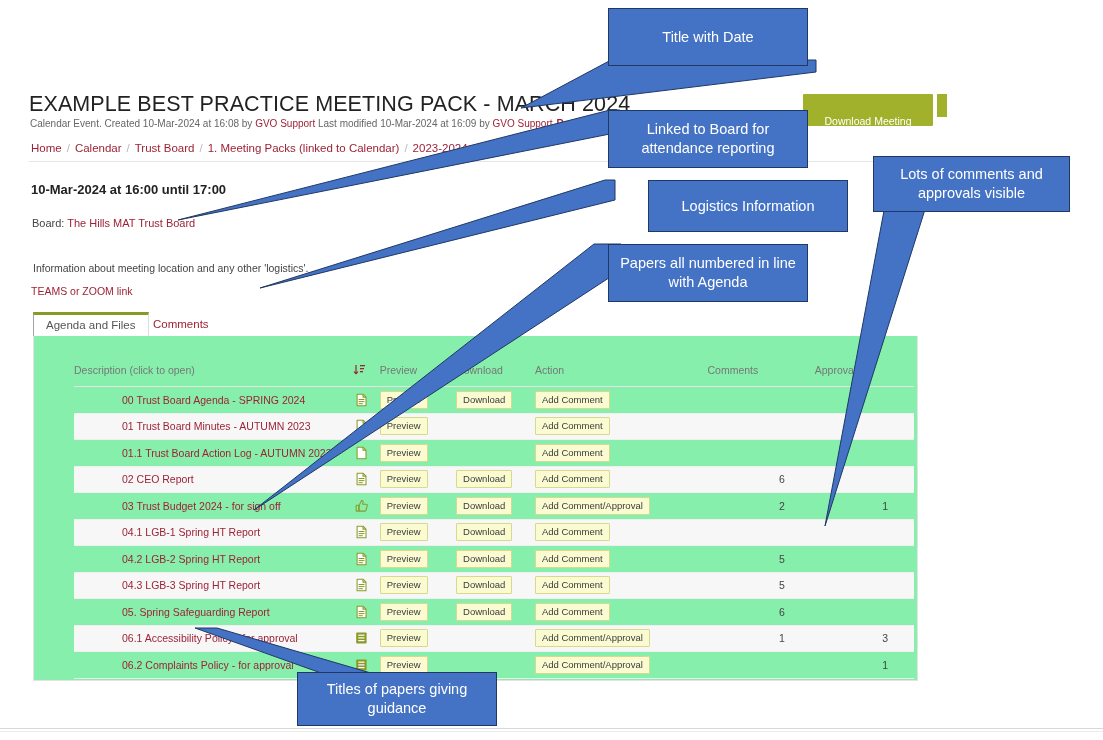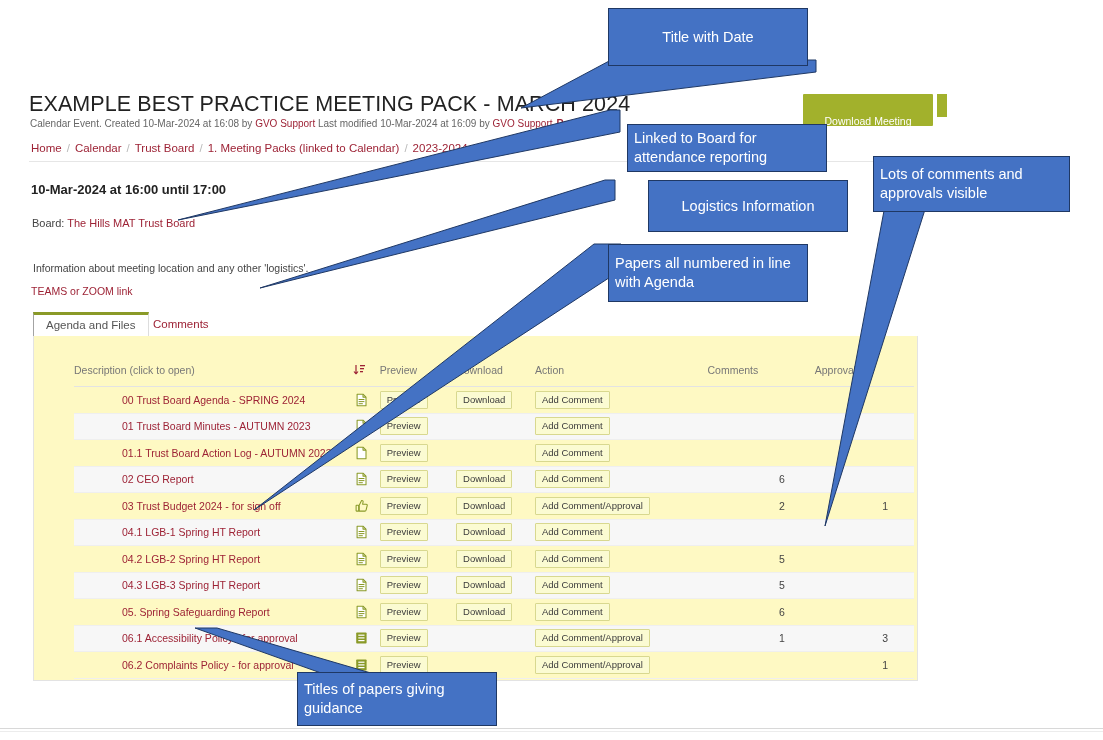--- a/index.html
+++ b/index.html
@@ -92,21 +92,21 @@
   }
   .tab-inactive { left:108px; color:#9d2235; }
 
   
   .table-wrap {
     position:absolute; left:33px; top:336px;
     width:885px; height:345px;
     border-left:1px solid #e3e3e3;
     border-right:1px solid #e3e3e3;
     border-bottom:1px solid #e3e3e3;
-    background:#fef9c3;
+    background:#86efac;
   }
   table.files {
     position:absolute; left:40px; top:24px;
     width:840px; border-collapse:collapse;
     font-size:10.5px;
   }
   table.files th {
     font-weight:400; color:#777; font-size:10.5px;
     text-align:left; padding:4px 0 10px 0;
     border-bottom:1px solid #e3e3e3;
@@ -160,21 +160,21 @@
     background:#ececec;
   }
 
   
   .callout {
     position:absolute;
     background:#4472c4;
     border:1px solid #1f3864;
     color:#ffffff;
     font-size:14.5px;
-    text-align:left;
+    text-align:center;
     display:flex; align-items:center; justify-content:center;
     line-height:1.28;
     padding:2px 6px;
     z-index:40;
   }
   .tail { position:absolute; z-index:39; overflow:visible; pointer-events:none; }
   .tail polygon { fill:#4472c4; stroke:#1f3864; stroke-width:1; }
 </style>
 </head>
 <body>
@@ -397,21 +397,21 @@
   <svg class="tail" style="left:516px; top:60px; width:300px; height:55px;">
     <polygon points="95,0 300,0 300,12 5,48"></polygon>
   </svg>
   <div class="callout" style="left:608px; top:8px; width:200px; height:58px;">
     <span>Title with Date</span>
   </div>
 
   <svg class="tail" style="left:170px; top:110px; width:450px; height:115px;">
     <polygon points="440,0 450,0 450,22 8,110"></polygon>
   </svg>
-  <div class="callout" style="left:608px; top:124px; width:200px; height:48px;margin-left:19px;">
+  <div class="callout" style="left:608px; top:110px; width:200px; height:58px;">
     <span>Linked to Board for attendance reporting</span>
   </div>
 
   <svg class="tail" style="left:255px; top:180px; width:360px; height:110px;">
     <polygon points="350,0 360,0 360,20 5,108"></polygon>
   </svg>
   <div class="callout" style="left:608px; top:180px; width:200px; height:52px;margin-left:40px;">
     <span>Logistics Information</span>
   </div>
 

